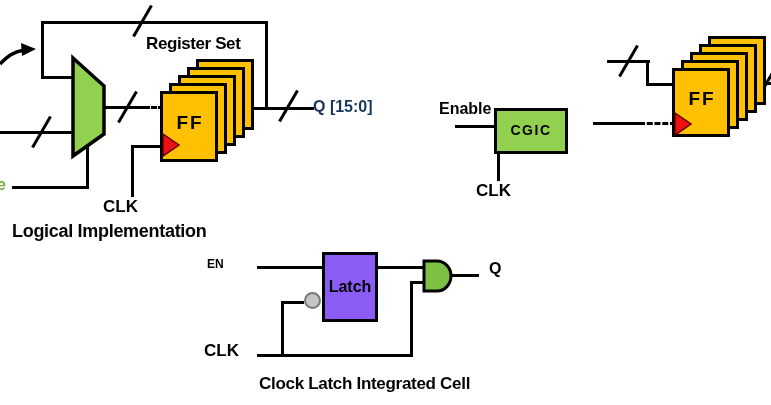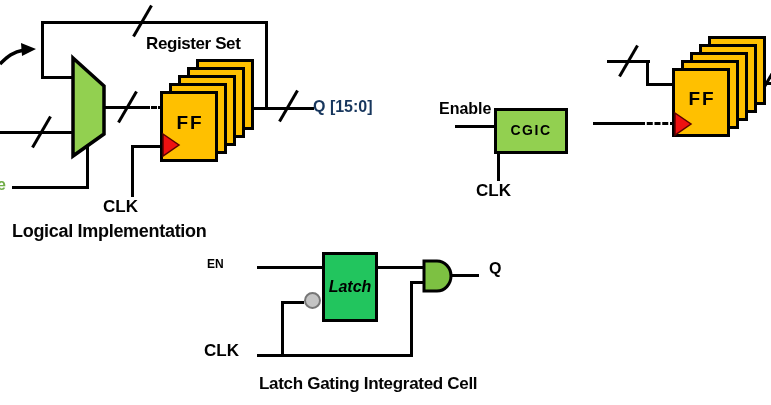--- a/index.html
+++ b/index.html
@@ -11,21 +11,21 @@
   .wire-v{position:absolute;width:3px;background:#000;}
   .wire-dash{position:absolute;height:0;border-top:3px dashed #000;}
   .slash{position:absolute;width:3px;height:36px;background:#000;transform:rotate(30deg);}
   .lbl{position:absolute;font-weight:bold;color:#000;white-space:nowrap;line-height:1.1;}
   .caption{position:absolute;font-weight:bold;color:#050505;white-space:nowrap;font-size:18px;letter-spacing:-0.3px;padding-left:12px;}
   .ff-card{position:absolute;width:58px;background:#FFC000;border:3px solid #000;box-sizing:border-box;}
   .ff-front{display:flex;align-items:center;justify-content:center;}
   .ff-text{font-weight:bold;font-size:19px;letter-spacing:2px;color:#000;padding-bottom:8px;padding-left:2px;}
   .box{position:absolute;box-sizing:border-box;border:3px solid #000;display:flex;align-items:center;justify-content:center;}
   .cgic-box{background:#92D050;}
-  .latch-box{background:#22c55e;font-style:italic;}
+  .latch-box{background:#8b5cf6;}
   .bubble{position:absolute;width:17px;height:17px;border-radius:50%;background:#C4C4C4;border:2px solid #777;box-sizing:border-box;}
   .navy{color:#17365D;}
   .green-frag{color:#70AD47;}
   svg{position:absolute;overflow:visible;}
 </style>
 </head>
 <body>
 
 <div id="canvas">
 
@@ -119,15 +119,15 @@
   </div>
   <div class="bubble" style="left:304px;top:292px;"></div>
 
   <svg style="left:421px;top:257px;" width="36" height="40" viewBox="0 0 36 40">
     <path d="M3,4 H16 A14,15 0 0 1 16,34 H3 Z" fill="#7DC142" stroke="#000" stroke-width="3"></path>
   </svg>
 
   <div class="lbl" style="left:207px;top:258px;font-size:12px;">EN</div>
   <div class="lbl" style="left:489px;top:260px;font-size:16px;">Q</div>
   <div class="lbl" style="left:204px;top:342px;font-size:17px;">CLK</div>
-  <div class="caption" style="left:247px;top:374px;font-size:17px;">Latch Gating Integrated Cell</div>
+  <div class="caption" style="left:247px;top:374px;font-size:17px;">Clock Latch Integrated Cell</div>
 
 </div>
 
 </body></html>

